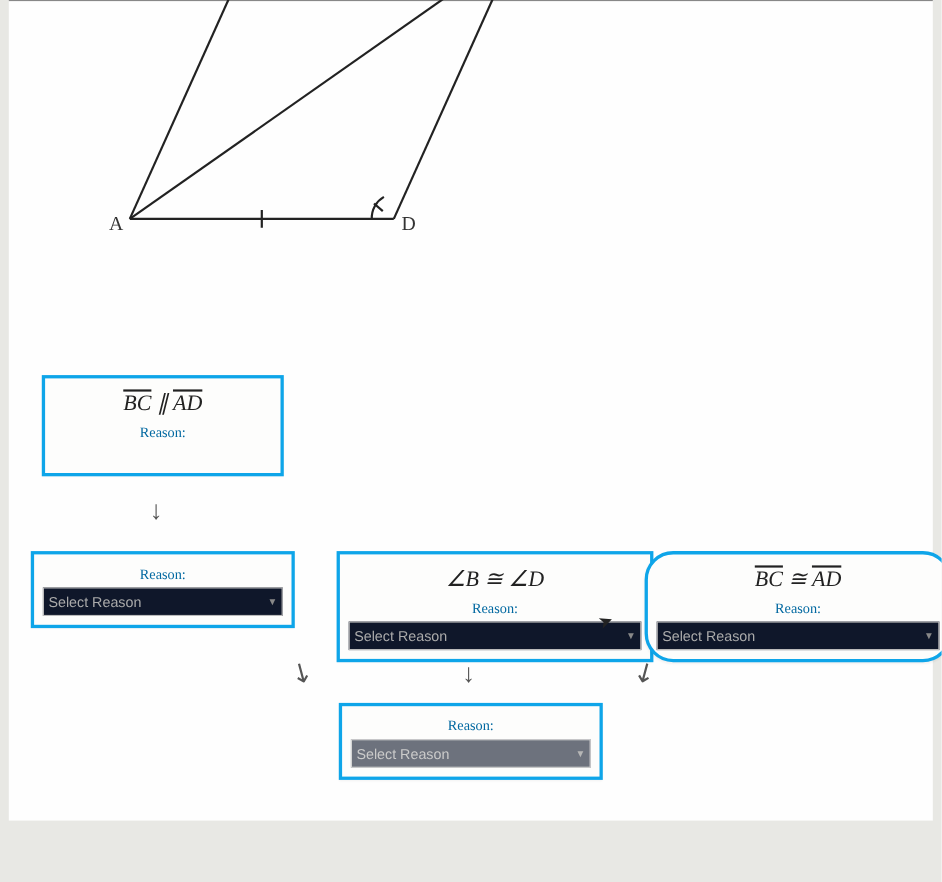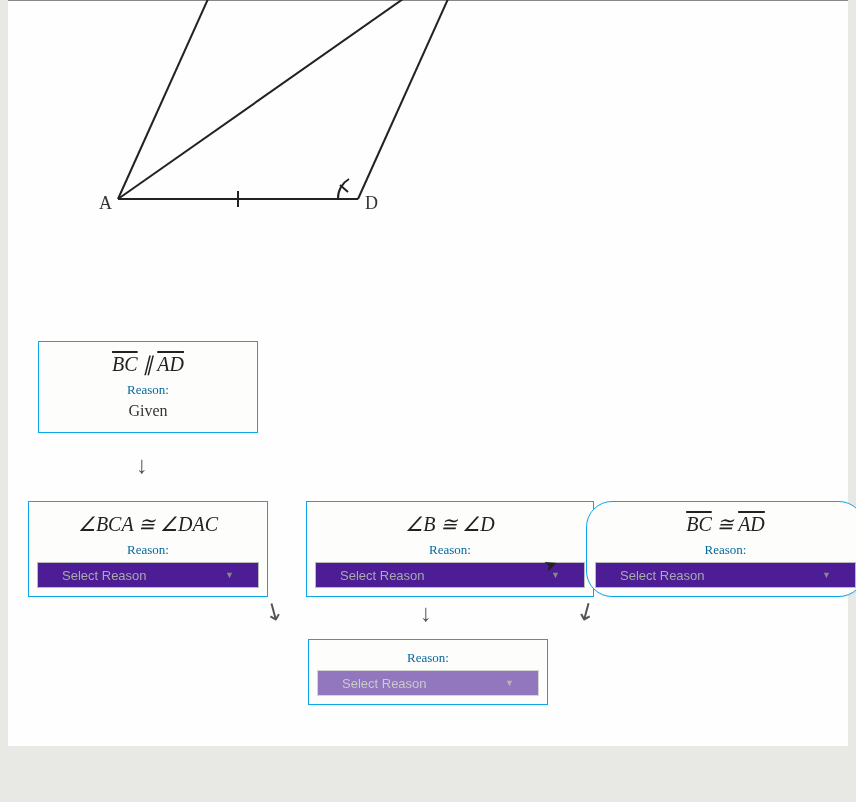--- a/index.html
+++ b/index.html
@@ -34,21 +34,21 @@
       color: #333;
     }
     .proof-area {
       position: absolute;
       top: 340px;
       left: 20px;
       right: 10px;
     }
     .proof-box {
       position: absolute;
-      border: 1px solid #0ea5e9;
+      border: 3px solid #0ea5e9;
       background: #fdfdfc;
       text-align: center;
       padding: 10px 8px 8px 8px;
       box-shadow: 0 1px 2px rgba(0,0,0,0.05);
     }
     .statement {
       font-family: 'Times New Roman', serif;
       font-size: 20px;
       font-style: italic;
       color: #222;
@@ -63,24 +63,24 @@
     .reason-value {
       font-size: 16px;
       color: #333;
       font-family: Georgia, serif;
     }
     .select-box {
       display: flex;
       align-items: center;
       justify-content: space-between;
       border: 1px solid #bbb;
-      background: #4c1d95;
+      background: #0f172a;
       height: 26px;
       margin-top: 4px;
-      padding: 0 24px;
+      padding: 0 4px;
       font-size: 13px;
       color: #aaa;
       font-family: Arial, sans-serif;
       font-style: normal;
       cursor: pointer;
     }
     .select-box .caret {
       font-size: 9px;
       color: #888;
     }
@@ -118,27 +118,25 @@
     </svg>
     <span class="vertex-label" style="left:6px; top:194px;">A</span>
     <span class="vertex-label" style="left:272px; top:194px;">D</span>
   </div>
 
   <div class="proof-area">
 
     <div class="proof-box" style="left:10px; top:0px; width:220px; height:92px;">
       <div class="statement"><span class="overline">BC</span> ∥ <span class="overline">AD</span></div>
       <div class="reason-label">Reason:</div>
-      <div class="reason-value">Given</div>
     </div>
 
     <div class="arrow" style="left:108px; top:110px;">↓</div>
 
     <div class="proof-box" style="left:0px; top:160px; width:240px;">
-      <div class="statement">∠<i>BCA</i> ≅ ∠<i>DAC</i></div>
       <div class="reason-label">Reason:</div>
       <div class="select-box">
         <span>Select Reason</span>
         <span class="caret">▼</span>
       </div>
     </div>
 
     <div class="proof-box" style="left:278px; top:160px; width:288px;">
       <div class="statement">∠<i>B</i> ≅ ∠<i>D</i></div>
       <div class="reason-label">Reason:</div>

